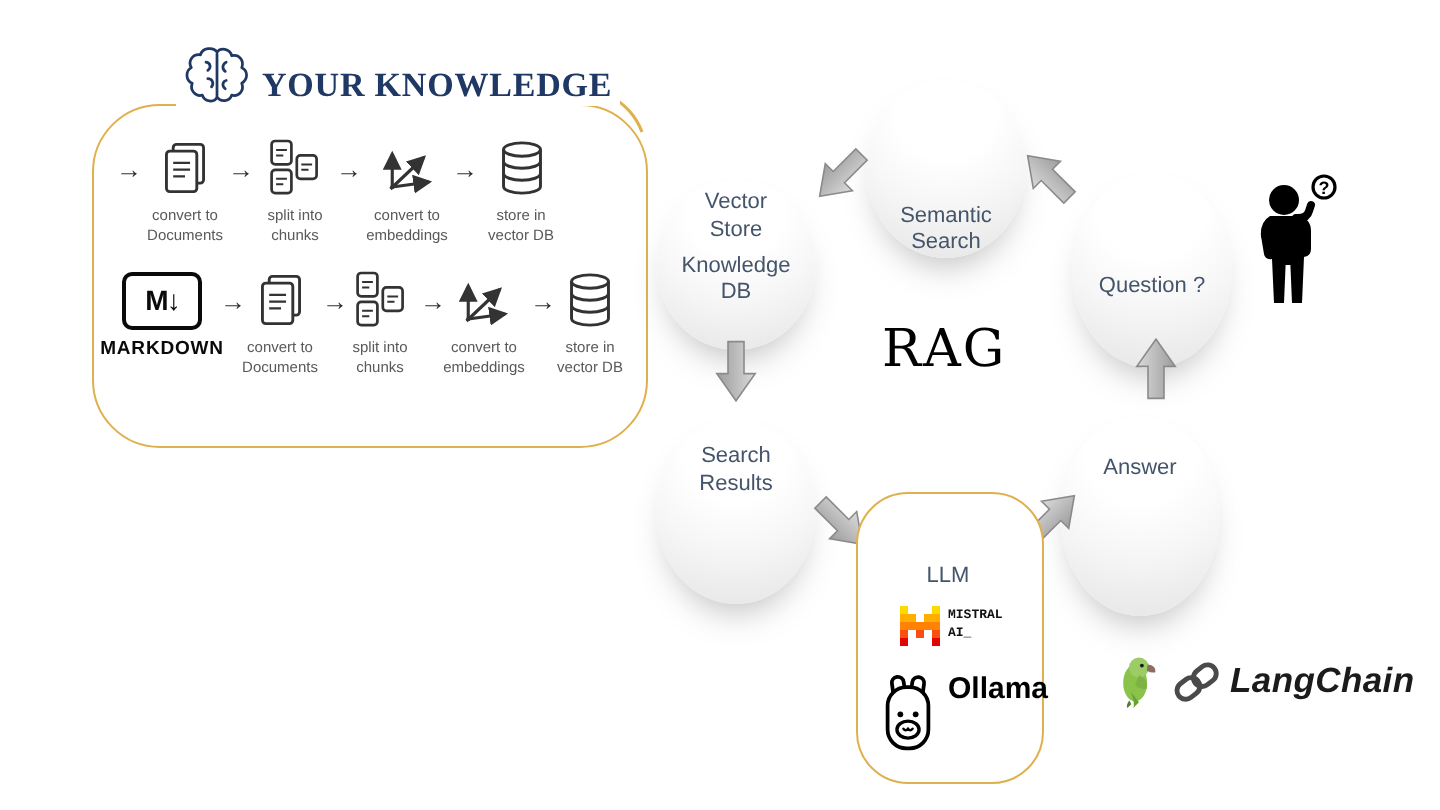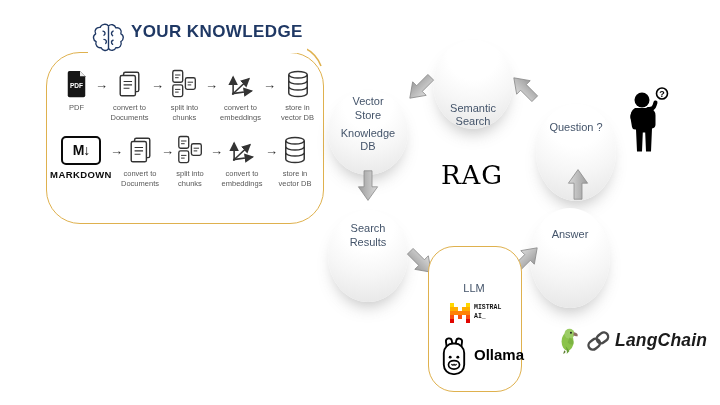--- a/index.html
+++ b/index.html
@@ -2,21 +2,21 @@
 <html><head>
 <meta charset="utf-8">
 <style>
   html,body{margin:0;padding:0;background:#fff;}
   .stage{position:relative;width:720px;height:405px;background:#ffffff;overflow:hidden;
          font-family:"Liberation Sans",sans-serif;}
   .abs{position:absolute;}
 
   
   .k-panel{left:46px;top:52px;width:276px;height:170px;border:1.6px solid #DFB14E;border-radius:34px;background:#fff;}
-  .k-title{left:88px;top:22px;display:flex;align-items:flex-start;gap:6px;background:#fff;padding:0 4px;}
+  .k-title{left:88px;top:22px;display:flex;align-items:flex-end;gap:6px;background:#fff;padding:0 4px;font-family:Liberation Serif, serif;}
   .k-title-text{font-size:17px;font-weight:800;color:#1F3864;letter-spacing:.4px;white-space:nowrap;}
   .k-title-curve{left:272px;top:38px;}
 
   .pipe-row{display:flex;align-items:flex-start;}
   .pipe-row1{left:58px;top:68px;}
   .pipe-row2{left:52px;top:134px;}
   .pipe-cell{display:flex;flex-direction:column;align-items:center;}
   .pipe-icon{height:32px;display:flex;align-items:center;justify-content:center;}
   .pipe-label{font-size:7.5px;line-height:1.3;color:#595959;text-align:center;margin-top:3px;}
   .pipe-arrow{width:13px;font-size:13px;color:#2f2f2f;text-align:center;margin-top:9px;}
@@ -33,21 +33,21 @@
   .rag-center{left:441px;top:160px;width:64px;text-align:left;
     font-family:"DejaVu Serif",serif;font-size:26px;font-weight:400;color:#000;letter-spacing:1px;}
   .barrow{width:32px;height:24px;position:absolute;overflow:visible;}
 
   
   .llm-box{left:428px;top:246px;width:92px;height:144px;border:1.6px solid #DFB14E;border-radius:26px;background:#fff;}
   .llm-sphere{left:436px;top:264px;width:76px;height:76px;}
   .llm-label{left:428px;top:282px;width:92px;text-align:center;font-size:11px;color:#44546A;}
   .mistral-row{left:450px;top:303px;display:flex;align-items:center;gap:4px;}
   .mistral-text{font-family:"Liberation Mono",monospace;font-size:6.5px;font-weight:700;color:#111;line-height:1.35;}
-  .ollama-row{left:437px;top:336px;display:flex;align-items:center;gap:3px;}
+  .ollama-row{left:437px;top:336px;display:flex;align-items:flex-start;gap:3px;}
   .ollama-label{font-size:15px;font-weight:600;color:#000;padding-bottom:7px;}
 
   
   .person{left:626px;top:86px;}
   .langchain{left:556px;top:327px;display:flex;align-items:center;gap:3px;}
   .langchain-text{font-size:17.5px;font-weight:700;color:#1b1b1b;letter-spacing:.2px;font-style:italic;}
 </style>
 </head>
 <body>
 
@@ -82,30 +82,20 @@
         <path d="M24 18 C29 19 30 24 26 27"></path>
         <path d="M26 36 C31 36 33 41 30 45"></path>
         <path d="M46 18 C42 20 41 25 45 28"></path>
         <path d="M46 38 C42 39 41 44 45 47"></path>
       </g>
     </svg>
     <span class="k-title-text">YOUR KNOWLEDGE</span>
   </div>
 
   <div class="abs pipe-row pipe-row1">
-    <div class="pipe-cell" style="width:37px">
-      <div class="pipe-icon">
-        <svg width="23" height="28" viewBox="0 0 26 32">
-          <path d="M3 3 a2 2 0 0 1 2 -2 h12 l6 6 v22 a2 2 0 0 1 -2 2 H5 a2 2 0 0 1 -2 -2 Z" fill="#161616"></path>
-          <path d="M17 1 l6 6 h-6 z" fill="#eaeaea"></path>
-          <text x="13" y="21" font-size="7.5" font-weight="bold" fill="#fff" text-anchor="middle">PDF</text>
-        </svg>
-      </div>
-      <div class="pipe-label">PDF</div>
-    </div>
     <div class="pipe-arrow">→</div>
     <div class="pipe-cell" style="width:43px">
       <div class="pipe-icon">
         <svg width="27" height="28" viewBox="0 0 32 32">
           <g fill="#fff" stroke="#333" stroke-width="1.7">
             <rect x="9" y="2" width="18" height="23" rx="2"></rect>
             <rect x="5" y="6" width="18" height="24" rx="2"></rect>
           </g>
           <g stroke="#333" stroke-width="1.4">
             <path d="M9 13 h10 M9 17 h10 M9 21 h7"></path>
@@ -232,21 +222,21 @@
 
   <div class="abs sphere node" style="left:433px;top:40px;padding-top:9px;justify-content:flex-end;">
     <span class="node-label" style="width:58px">Semantic Search</span>
   </div>
 
   <div class="abs sphere node" style="left:328px;top:90px;padding-top:5px;gap:4px;">
     <span class="node-label" style="width:44px">Vector Store</span>
     <span class="node-label" style="width:64px">Knowledge DB</span>
   </div>
 
-  <div class="abs sphere node" style="left:536px;top:104px;padding-top:17px;">
+  <div class="abs sphere node" style="left:536px;top:87px;padding-top:17px;justify-content:center;">
     <span class="node-label" style="white-space:nowrap">Question ?</span>
   </div>
 
   <div class="abs sphere node" style="left:328px;top:210px;padding-top:12px;">
     <span class="node-label" style="width:48px">Search Results</span>
   </div>
 
   <div class="abs sphere node" style="left:530px;top:208px;padding-top:20px;">
     <span class="node-label">Answer</span>
   </div>

